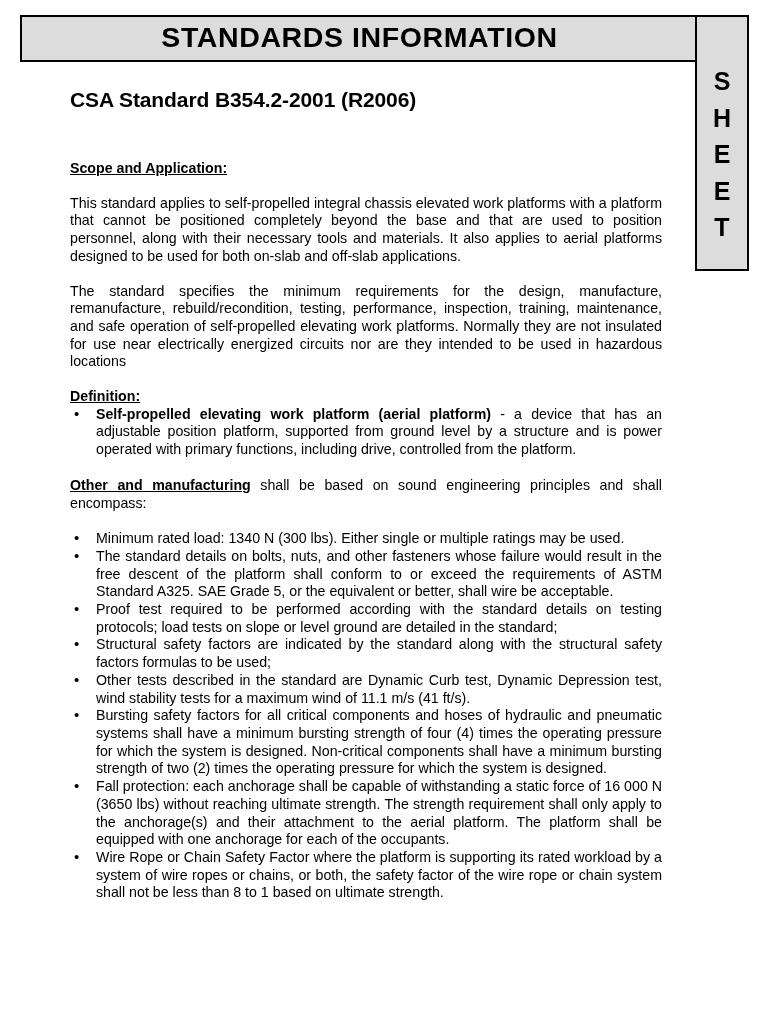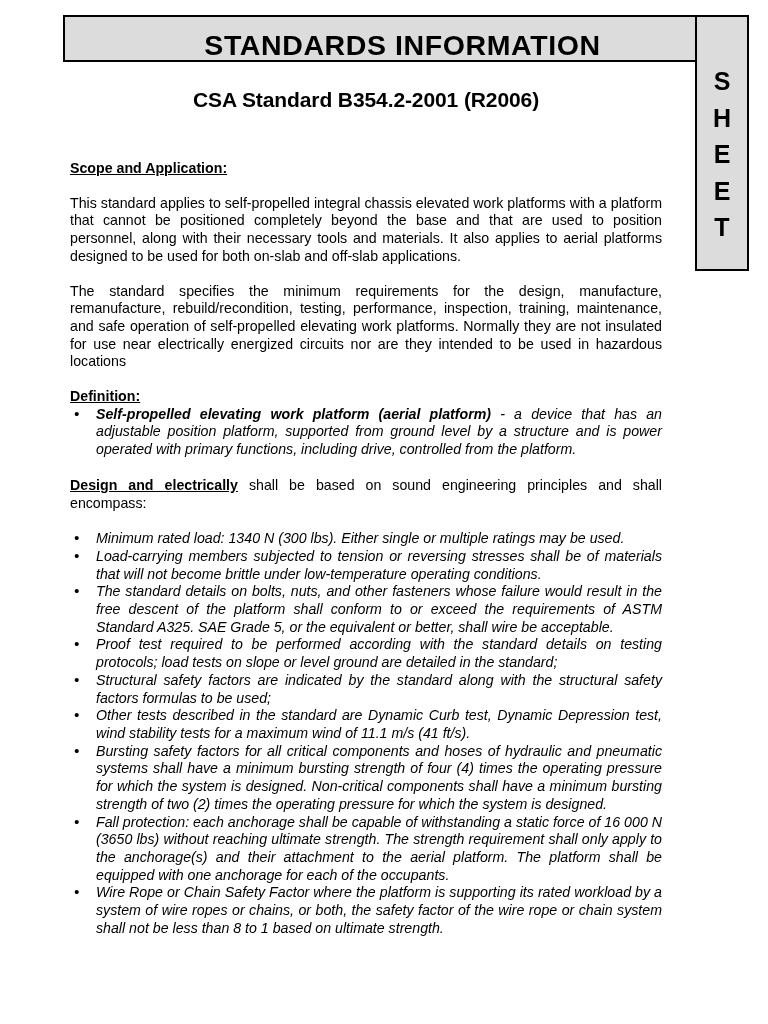--- a/index.html
+++ b/index.html
@@ -29,24 +29,23 @@
     position: absolute;
     left: 20px;
     top: 15px;
     width: 677px;
     height: 47px;
     background: #dcdcdc;
     border: 2px solid #000000;
     border-right: none;
     box-sizing: border-box;
     display: flex;
-    align-items: flex-end;
+    align-items: center;
     justify-content: center;
     z-index: 2;
-    margin-left: 43px;
   }
   .header-title {
     font-size: 28.5px;
     font-weight: bold;
     letter-spacing: 0.6px;
     line-height: 1;
     white-space: nowrap;
     color: #000000;
     transform: translateY(-1px);
   }
@@ -76,21 +75,21 @@
     display: block;
     text-align: center;
   }
 
   
   .doc-title-block {
     position: absolute;
     left: 70px;
     top: 86px;
     width: 592px;
-    text-align: center;
+    text-align: left;
     z-index: 1;
   }
   .doc-title-line1 {
     font-size: 21px;
     font-weight: bold;
     line-height: 1.30;
     letter-spacing: -0.1px;
   }
   .doc-title-line2 {
     font-size: 18.5px;
@@ -138,21 +137,20 @@
     list-style: none;
     margin: 0;
     padding: 0;
   }
   ul.bullets > li {
     position: relative;
     padding-left: 22px;
     margin: 0 0 0 4px;
     text-align: justify;
     text-justify: inter-word;
-    font-style: italic;
   }
   ul.bullets > li::before {
     content: "\2022";
     position: absolute;
     left: 0;
     top: -1px;
     font-size: 15px;
     line-height: 17.7px;
   }
   ul.bullets > li .last-line,
@@ -208,27 +206,26 @@
     <div class="spacer-sm"></div>
 
     <div class="section-heading">Definition:</div>
 
     <ul class="bullets">
       <li><span class="bold">Self-propelled elevating work platform (aerial platform)</span><span> - a device that has an adjustable position platform, supported from ground level by a structure and is power operated with primary functions, including drive, controlled from the platform.</span></li>
     </ul>
 
     <div class="spacer-md"></div>
 
-    <p class="para"><span class="underline-bold">Design and electrically</span><span> shall be based on sound engineering principles and shall encompass:</span></p>
+    <p class="para"><span class="underline-bold">Other and manufacturing</span><span> shall be based on sound engineering principles and shall encompass:</span></p>
 
     <div class="spacer-md"></div>
 
     <ul class="bullets">
       <li>Minimum rated load: 1340 N (300 lbs). Either single or multiple ratings may be used.</li>
-      <li>Load-carrying members subjected to tension or reversing stresses shall be of materials that will not become brittle under low-temperature operating conditions.</li>
       <li>The standard details on bolts, nuts, and other fasteners whose failure would result in the free descent of the platform shall conform to or exceed the requirements of ASTM Standard A325. SAE Grade 5, or the equivalent or better, shall wire be acceptable.</li>
       <li>Proof test required to be performed according with the standard details on testing protocols;  load tests on slope or level ground are detailed in the standard;</li>
       <li>Structural safety factors are indicated by the standard along with the structural safety factors formulas to be used;</li>
       <li>Other tests described in the standard are Dynamic Curb test, Dynamic Depression test, wind stability tests for a maximum wind of 11.1 m/s (41 ft/s).</li>
       <li>Bursting safety factors for all critical components and hoses of hydraulic and pneumatic systems shall have a minimum bursting strength of four (4) times the operating pressure for which the system is designed. Non-critical components shall have a minimum bursting strength of two (2) times the operating pressure for which the system is designed.</li>
       <li>Fall protection: each anchorage shall be capable of withstanding a static force of 16 000 N (3650 lbs) without reaching ultimate strength. The strength requirement shall only apply to the anchorage(s) and their attachment to the aerial platform. The platform shall be equipped with one anchorage for each of the occupants.</li>
       <li>Wire Rope or Chain Safety Factor where the platform is supporting its rated workload by a system of wire ropes or chains, or both, the safety factor of the wire rope or chain system shall not be less than 8 to 1 based on ultimate strength.</li>
     </ul>
 
   </div>

